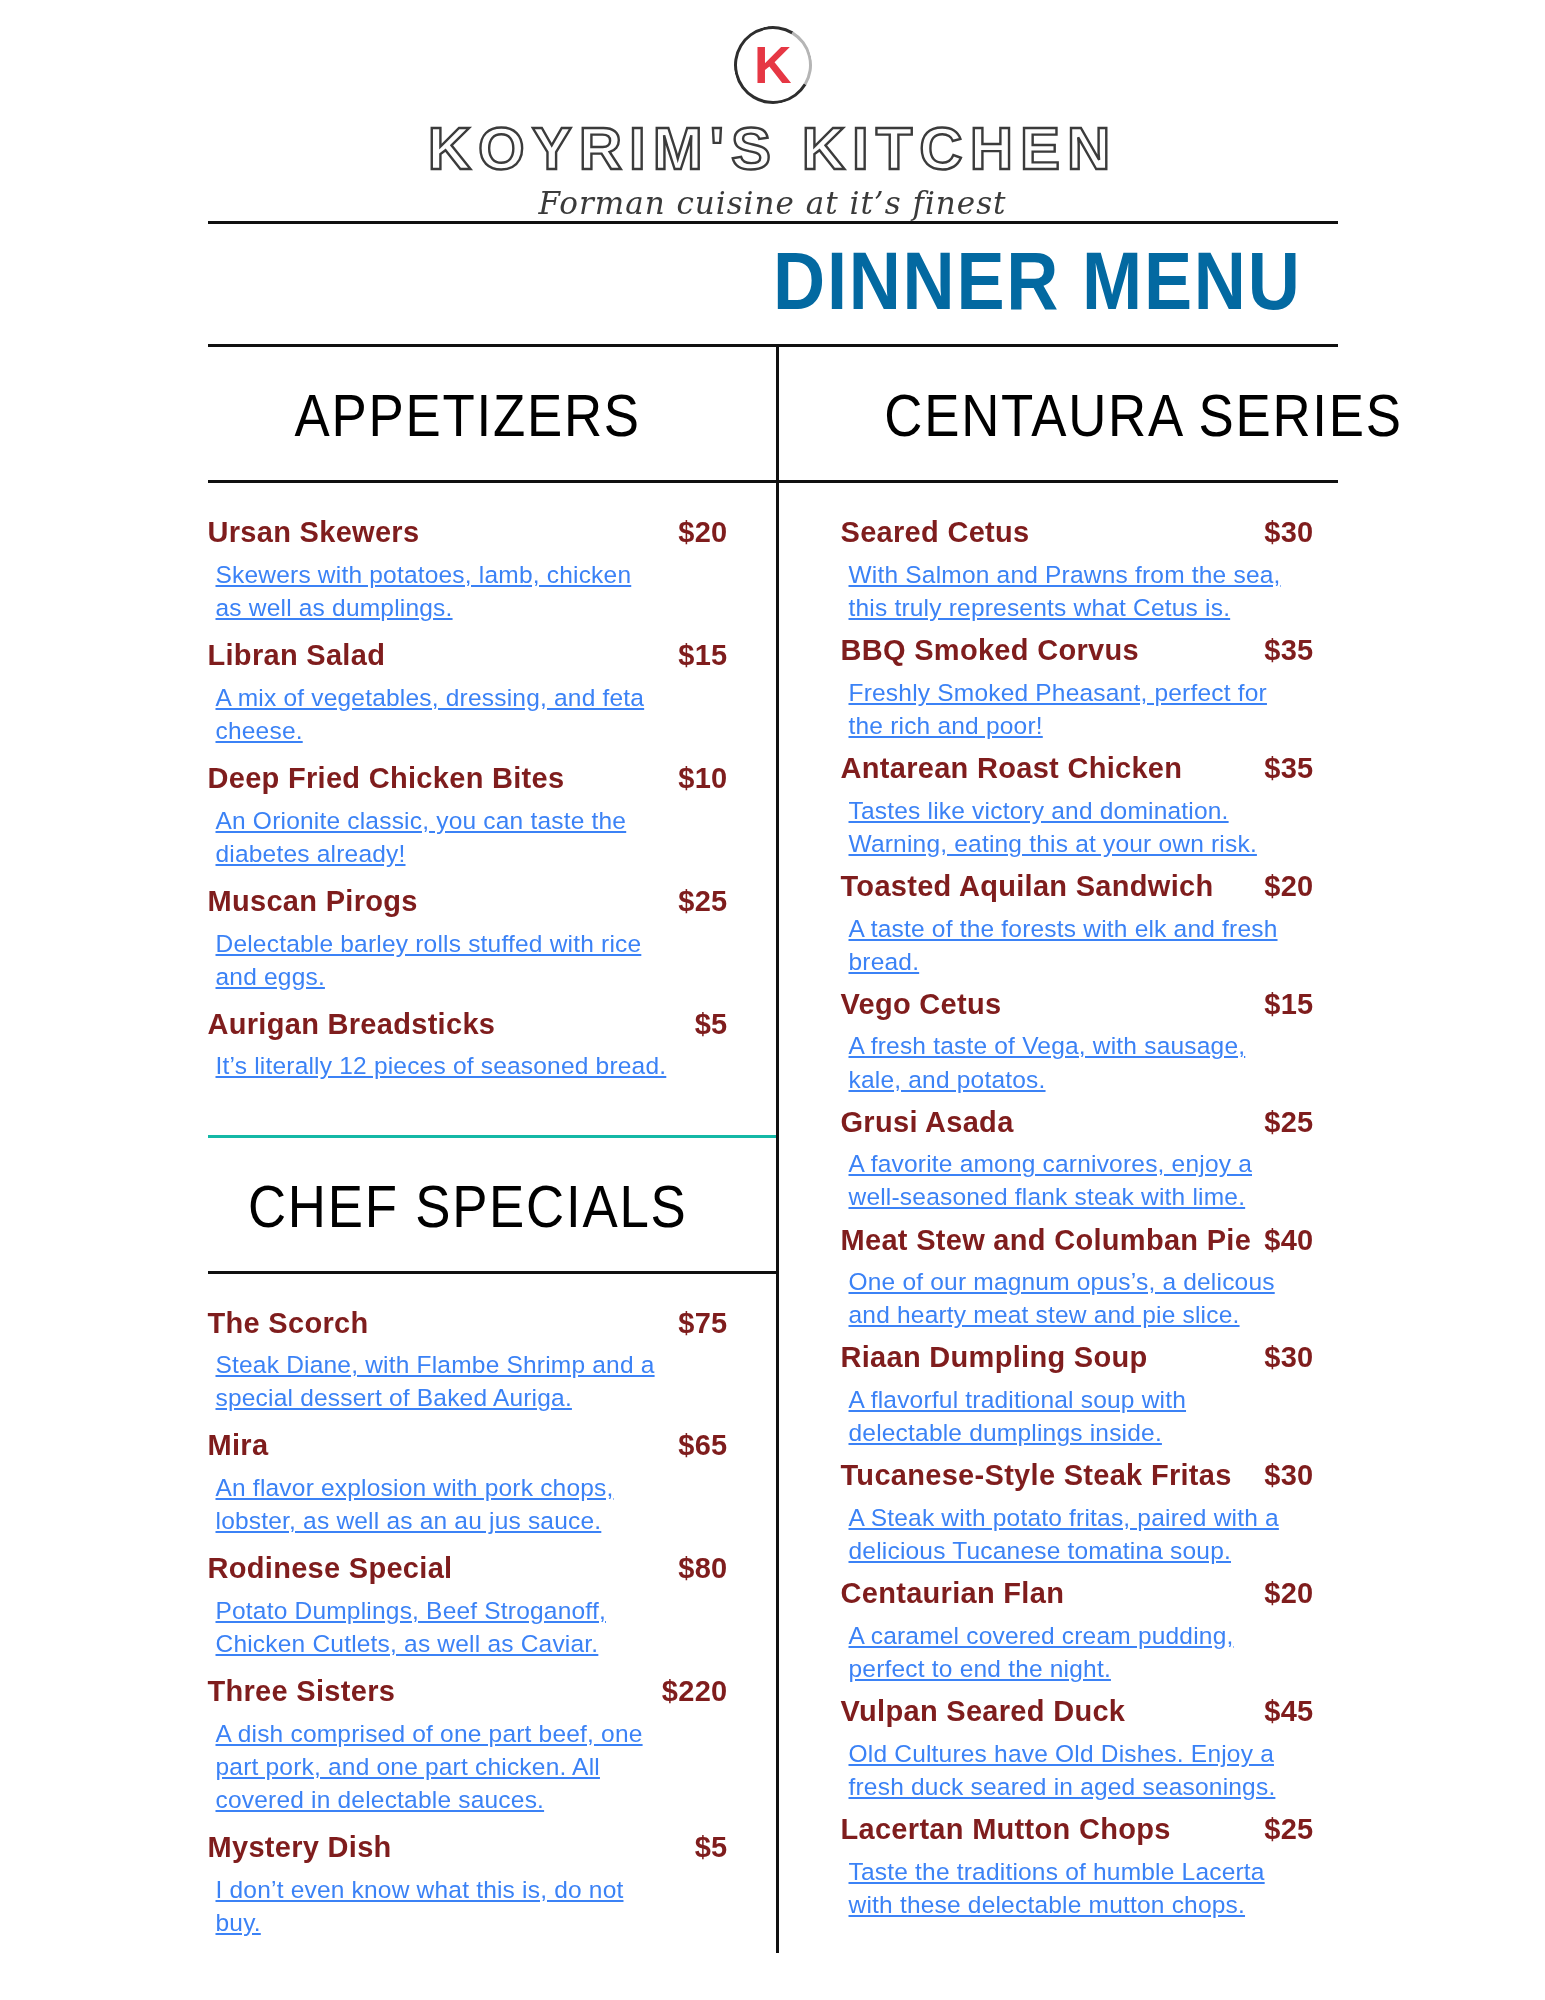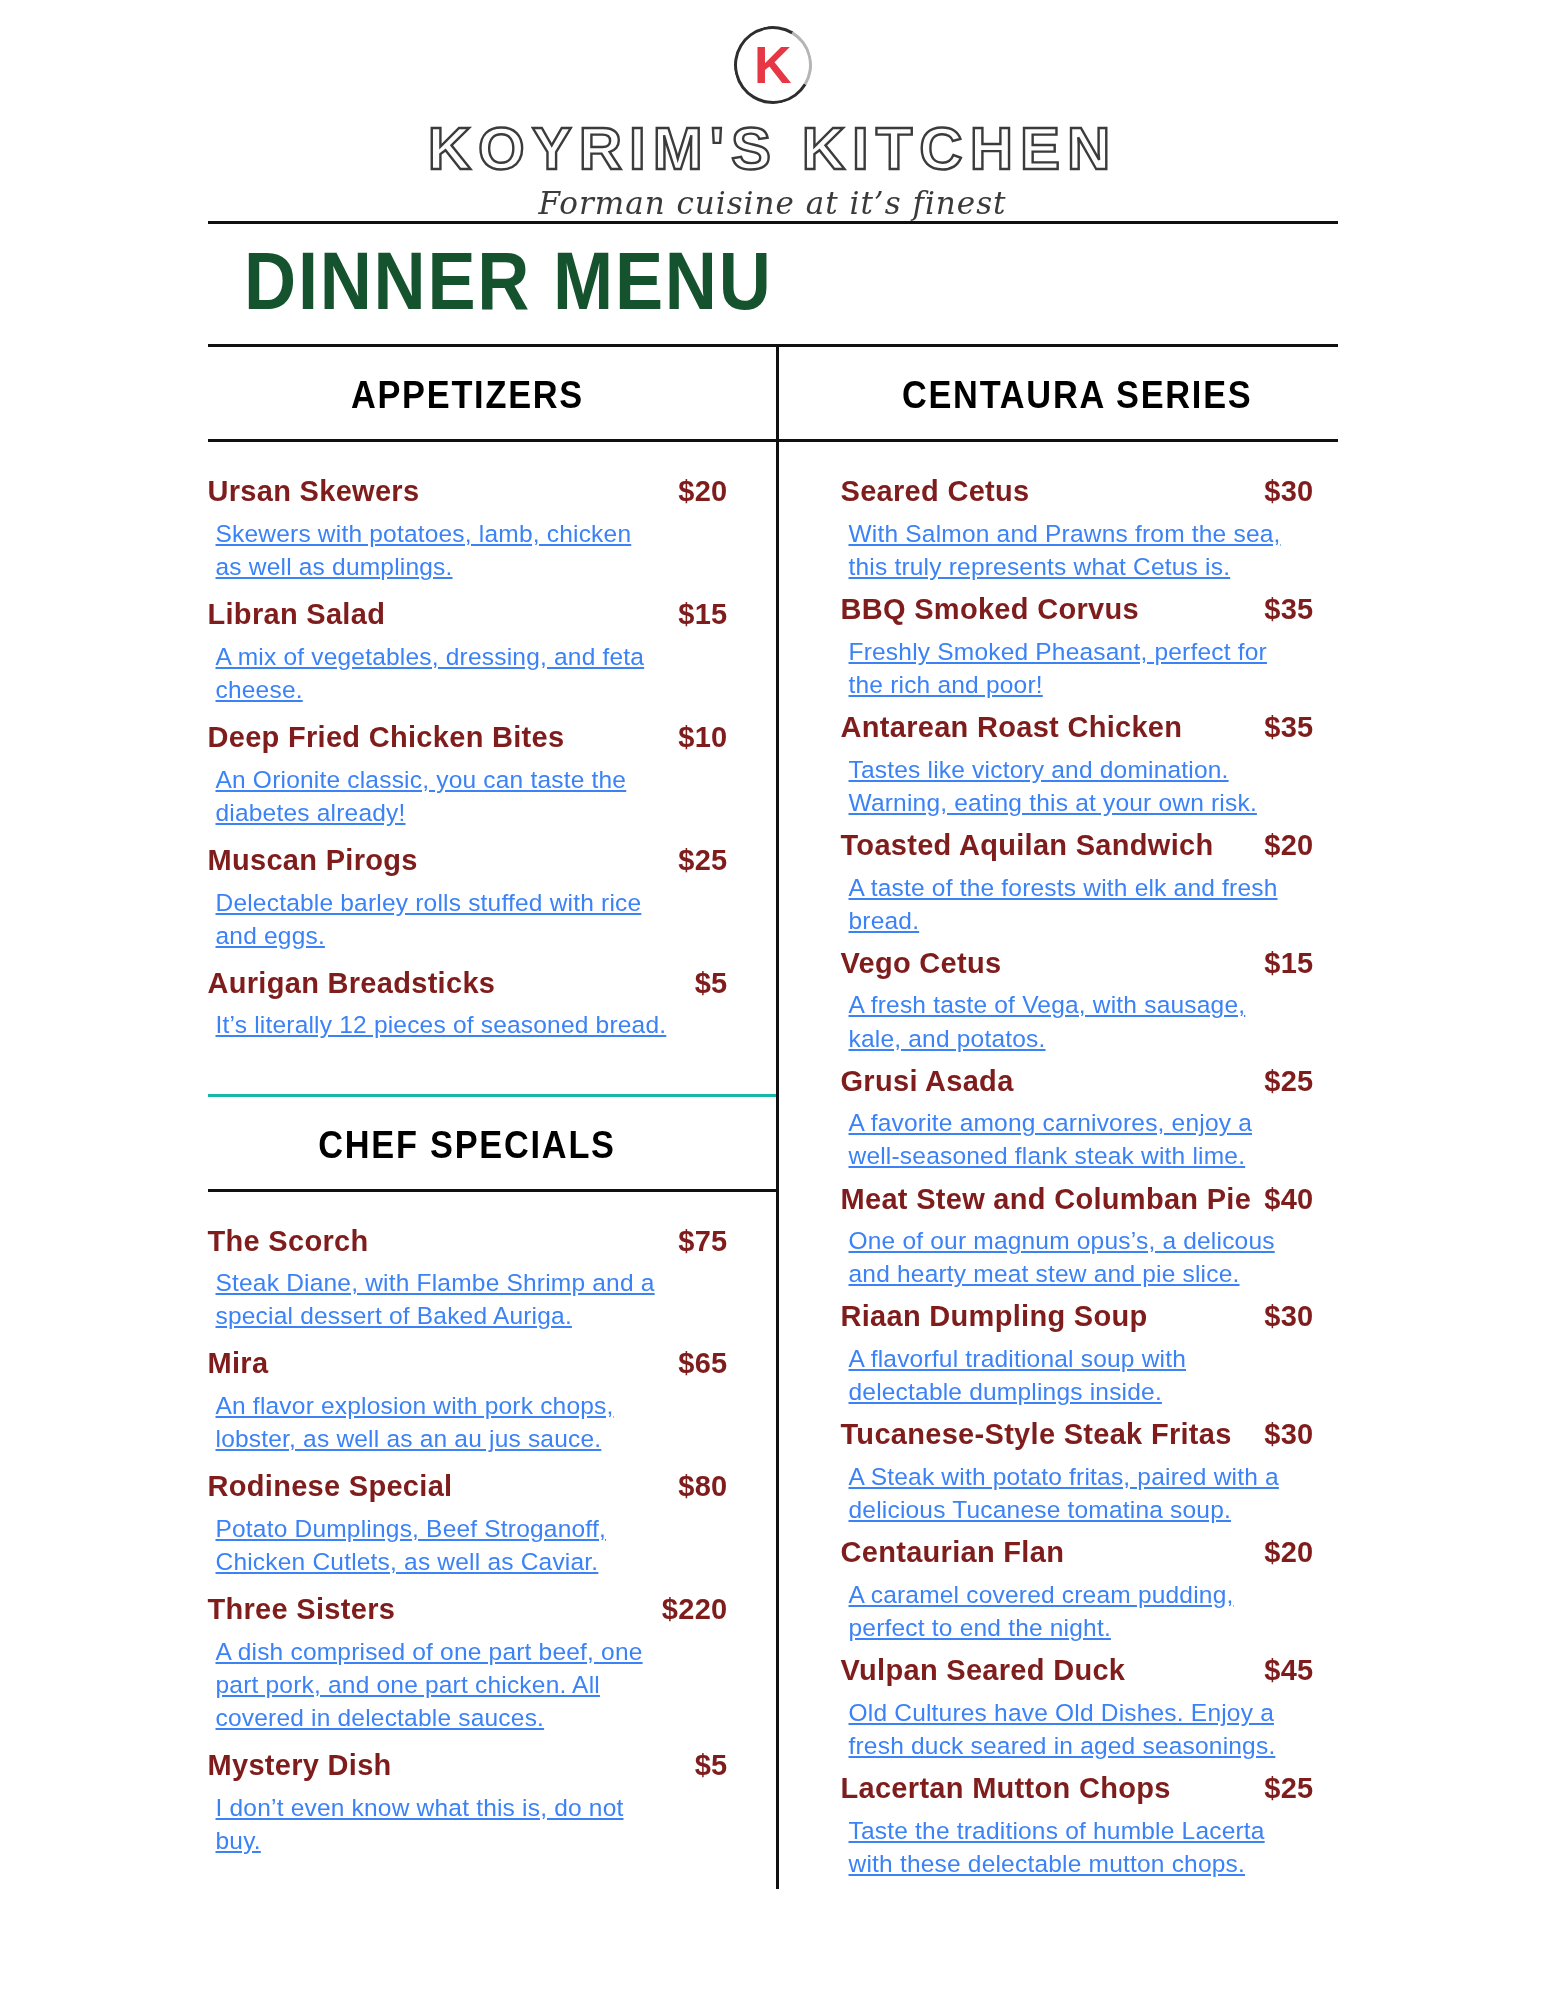--- a/index.html
+++ b/index.html
@@ -58,25 +58,25 @@
     font-size: 31px;
     color: #3a3a3a;
     letter-spacing: 1px;
   }
 
   
   .rule { height: 3px; background: #101010; }
   .menu-title {
     margin: 0;
     padding: 10px 0 16px 0;
-    text-align: left;
+    text-align: right;
     font-size: 82px;
     font-weight: 700;
     letter-spacing: 2px;
-    color: #14532d;
+    color: #0369a1;
   }
   .squeeze { display: inline-block; transform: scaleX(0.88); transform-origin: 50% 50%; white-space: nowrap; }
 
   
   .menu-grid {
     display: grid;
     grid-template-columns: 568px 3px 559px;
   }
   .v-divider { background: #101010; }
   .col { box-sizing: border-box; }
@@ -92,23 +92,23 @@
     margin-top: 52px;
     border-top: 3px solid #14b8a6;
   }
   
   .col-left .section-header  { margin-right: -48px; }
   .col-right .section-header { margin-left: -62px; margin-right: -24px; }
   .col-left .section-header .head-inner { padding-right: 48px; }
   .col-right .section-header .head-inner { padding-left: 62px; padding-right: 24px; }
 
   .section-title {
-    margin: 0;
-    font-size: 39px;
-    font-weight: 700;
+    margin: 8px;
+    font-size: 60px;
+    font-weight: 400;
     letter-spacing: 2px;
     color: #000;
   }
   .items { padding-top: 32px; }
 
   .menu-item { margin-bottom: 14px; }
   .col-right .menu-item { margin-bottom: 9px; }
   .item-head {
     display: flex;
     justify-content: space-between;

